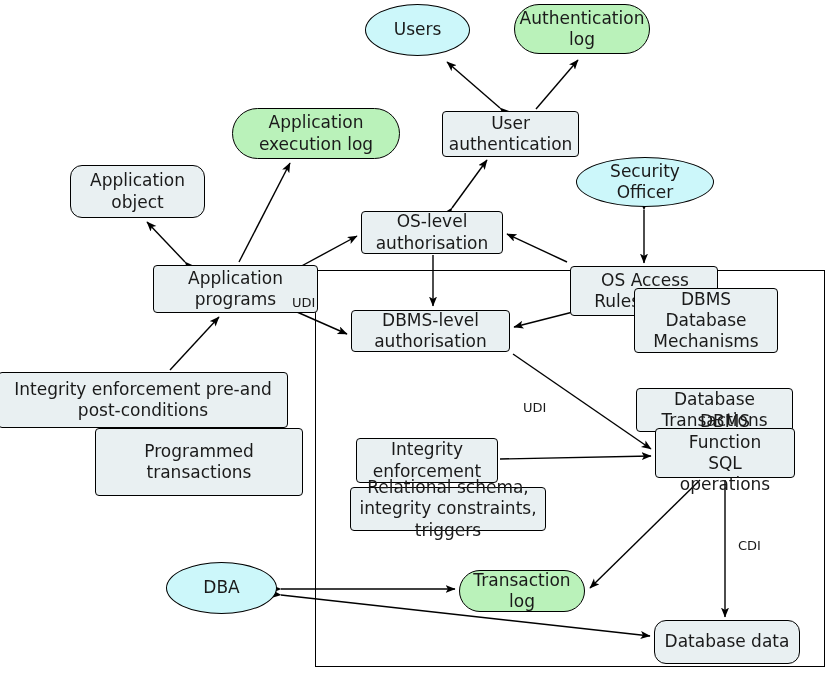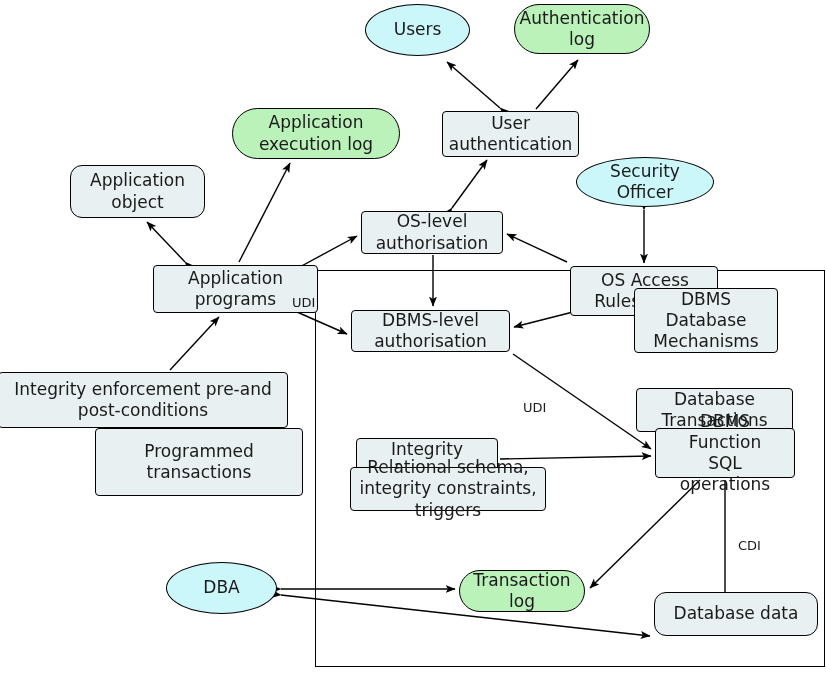--- a/index.html
+++ b/index.html
@@ -159,26 +159,26 @@
 
   <div class="node rect" style="left:636px; top:388px; width:157px; height:44px; z-index:11;">Database Transactions</div>
 
   <div class="node rect" style="left:356px; top:438px; width:142px; height:45px; z-index:11;">Integrity enforcement</div>
 
   <div class="node rect" style="left:655px; top:428px; width:140px; height:50px; z-index:13;">DBMS Function
 SQL operations</div>
 
   <div class="node rect" style="left:95px; top:428px; width:208px; height:68px; z-index:13;">Programmed transactions</div>
 
-  <div class="node rect" style="left:350px; top:467px; width:196px; height:44px; z-index:13;">Relational schema,
+  <div class="node rect" style="left:350px; top:487px; width:196px; height:44px; z-index:13;">Relational schema,
 integrity constraints, triggers</div>
 
   <div class="node ellipse" style="left:166px; top:562px; width:111px; height:52px; z-index:11;">DBA</div>
 
   <div class="node stadium-green" style="left:459px; top:570px; width:126px; height:42px; z-index:11;">Transaction log</div>
 
-  <div class="node rounded" style="left:654px; top:592px; width:164px; height:44px; z-index:11;">Database data</div>
+  <div class="node rounded" style="left:654px; top:620px; width:146px; height:44px; z-index:11;">Database data</div>
 
   <div class="edge-label" style="left:292px; top:295px;">UDI</div>
   <div class="edge-label" style="left:523px; top:400px;">UDI</div>
   <div class="edge-label" style="left:738px; top:538px;">CDI</div>
 
 </div>
 
 </body></html>

